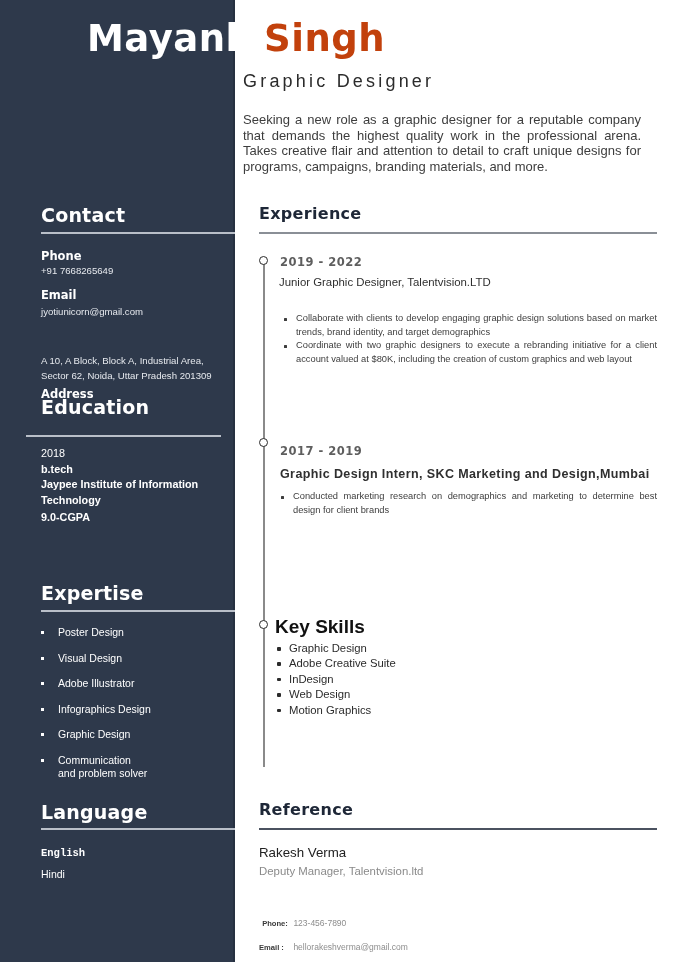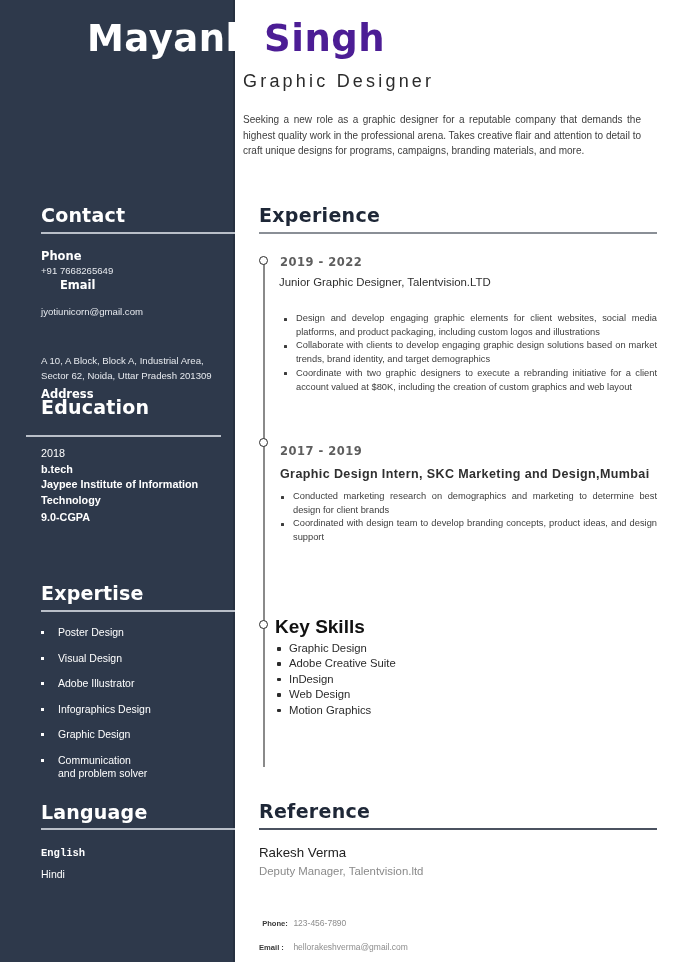--- a/index.html
+++ b/index.html
@@ -16,29 +16,29 @@
   }
 
   
   .name {
     position: absolute; top: 16px; left: 87px;
     font-family: "DejaVu Sans", sans-serif; font-weight: bold;
     font-size: 37px; letter-spacing: 0.5px; line-height: 46px;
     white-space: nowrap;
   }
   .name .first { color: #ffffff; }
-  .name .last { color: #4c1d95; margin-top: 26px; }
+  .name .last { color: #c2410c; margin-top: 26px; }
   .job-title {
     position: absolute; top: 71px; left: 243px;
     font-family: "Liberation Sans", sans-serif;
     font-size: 18px; letter-spacing: 3.2px; color: #2b2b2b;
   }
   .summary {
     position: absolute; top: 112px; left: 243px; width: 398px;
-    font-size: 10px; line-height: 15.6px; color: #3d3d3d;
+    font-size: 13px; line-height: 15.6px; color: #3d3d3d;
     text-align: justify;
   }
 
   
   .side-heading {
     position: absolute; left: 41px;
     font-family: "DejaVu Sans", sans-serif; font-weight: bold;
     font-size: 19px; color: #ffffff; letter-spacing: 0.2px;
   }
   .side-rule {
@@ -72,21 +72,21 @@
 
   .lang {
     position: absolute; left: 41px; font-size: 10.5px; color: #ffffff;
   }
   .lang.bold { font-weight: bold; }
 
   
   .main-heading {
     position: absolute; left: 259px;
     font-family: "DejaVu Sans", sans-serif; font-weight: bold;
-    font-size: 19px; color: #1e2737; letter-spacing: 0.3px;
+    font-size: 16px; color: #1e2737; letter-spacing: 0.3px;
   }
   .main-rule { position: absolute; left: 259px; width: 398px; height: 1.5px; background: #8a8f96; }
 
   .timeline-line {
     position: absolute; left: 263px; top: 264px; width: 1.5px; height: 503px;
     background: #8a8a8a;
   }
   .timeline-dot {
     position: absolute; width: 9px; height: 9px; border-radius: 50%;
     border: 1.6px solid #2a2a2a; background: #ffffff;
@@ -150,21 +150,21 @@
   <span class="first">Mayank</span>
   <span class="last">Singh</span>
 </div>
 <div class="job-title">Graphic Designer</div>
 <p class="summary">Seeking a new role as a graphic designer for a reputable company that demands the highest quality work in the professional arena. Takes creative flair and attention to detail to craft unique designs for programs, campaigns, branding materials, and more.</p>
 
 <div class="side-heading" style="top:204px;">Contact</div>
 <div class="side-rule" style="left:41px; top:232px; width:194px;"></div>
 <div class="side-label" style="top:249px;">Phone</div>
 <div class="side-value" style="top:262px;">+91 7668265649</div>
-<div class="side-label" style="top:278px;margin-left:19px;">Email</div>
+<div class="side-label" style="top:288px;">Email</div>
 <div class="side-value" style="top:303px;">jyotiunicorn@gmail.com</div>
 <div class="side-label" style="top:339px;margin-top:48px;">Address</div>
 <div class="side-value" style="top:352px;">A 10, A Block, Block A, Industrial Area,</div>
 <div class="side-value" style="top:367px;">Sector 62, Noida, Uttar Pradesh 201309</div>
 
 <div class="side-heading" style="top:396px;">Education</div>
 <div class="side-rule" style="left:26px; top:435px; width:195px;"></div>
 <div class="edu-line" style="top:445px;">2018</div>
 <div class="edu-line bold" style="top:461px;">b.tech</div>
 <div class="edu-line bold" style="top:476px;">Jaypee Institute of Information</div>
@@ -194,30 +194,28 @@
 <div class="main-rule" style="top:232px;"></div>
 
 <div class="timeline-line"></div>
 <div class="timeline-dot" style="left:259px; top:256px;"></div>
 <div class="timeline-dot" style="left:259px; top:438px;"></div>
 <div class="timeline-dot" style="left:259px; top:620px;"></div>
 
 <div class="exp-date" style="top:255px;">2019 - 2022</div>
 <div class="exp-role" style="top:276px;">Junior Graphic Designer, Talentvision.LTD</div>
 <ul class="bullets" style="left:283px; top:312px; width:374px;">
-  <li>Design and develop engaging graphic elements for client websites, social media platforms, and product packaging, including custom logos and illustrations</li>
   <li>Collaborate with clients to develop engaging graphic design solutions based on market trends, brand identity, and target demographics</li>
   <li>Coordinate with two graphic designers to execute a rebranding initiative for a client account valued at $80K, including the creation of custom graphics and web layout</li>
 </ul>
 
 <div class="exp-date" style="top:436px;margin-top:8px;">2017 - 2019</div>
 <div class="exp-role large" style="top:467px; left:280px;font-weight:bold;">Graphic Design Intern, SKC Marketing and Design,Mumbai</div>
 <ul class="bullets" style="left:280px; top:490px; width:377px;">
   <li>Conducted marketing research on demographics and marketing to determine best design for client brands</li>
-  <li>Coordinated with design team to develop branding concepts, product ideas, and design support</li>
 </ul>
 
 <div class="skills-heading">Key Skills</div>
 <ul class="skills-list">
   <li>Graphic Design</li>
   <li>Adobe Creative Suite</li>
   <li>InDesign</li>
   <li>Web Design</li>
   <li>Motion Graphics</li>
 </ul>

